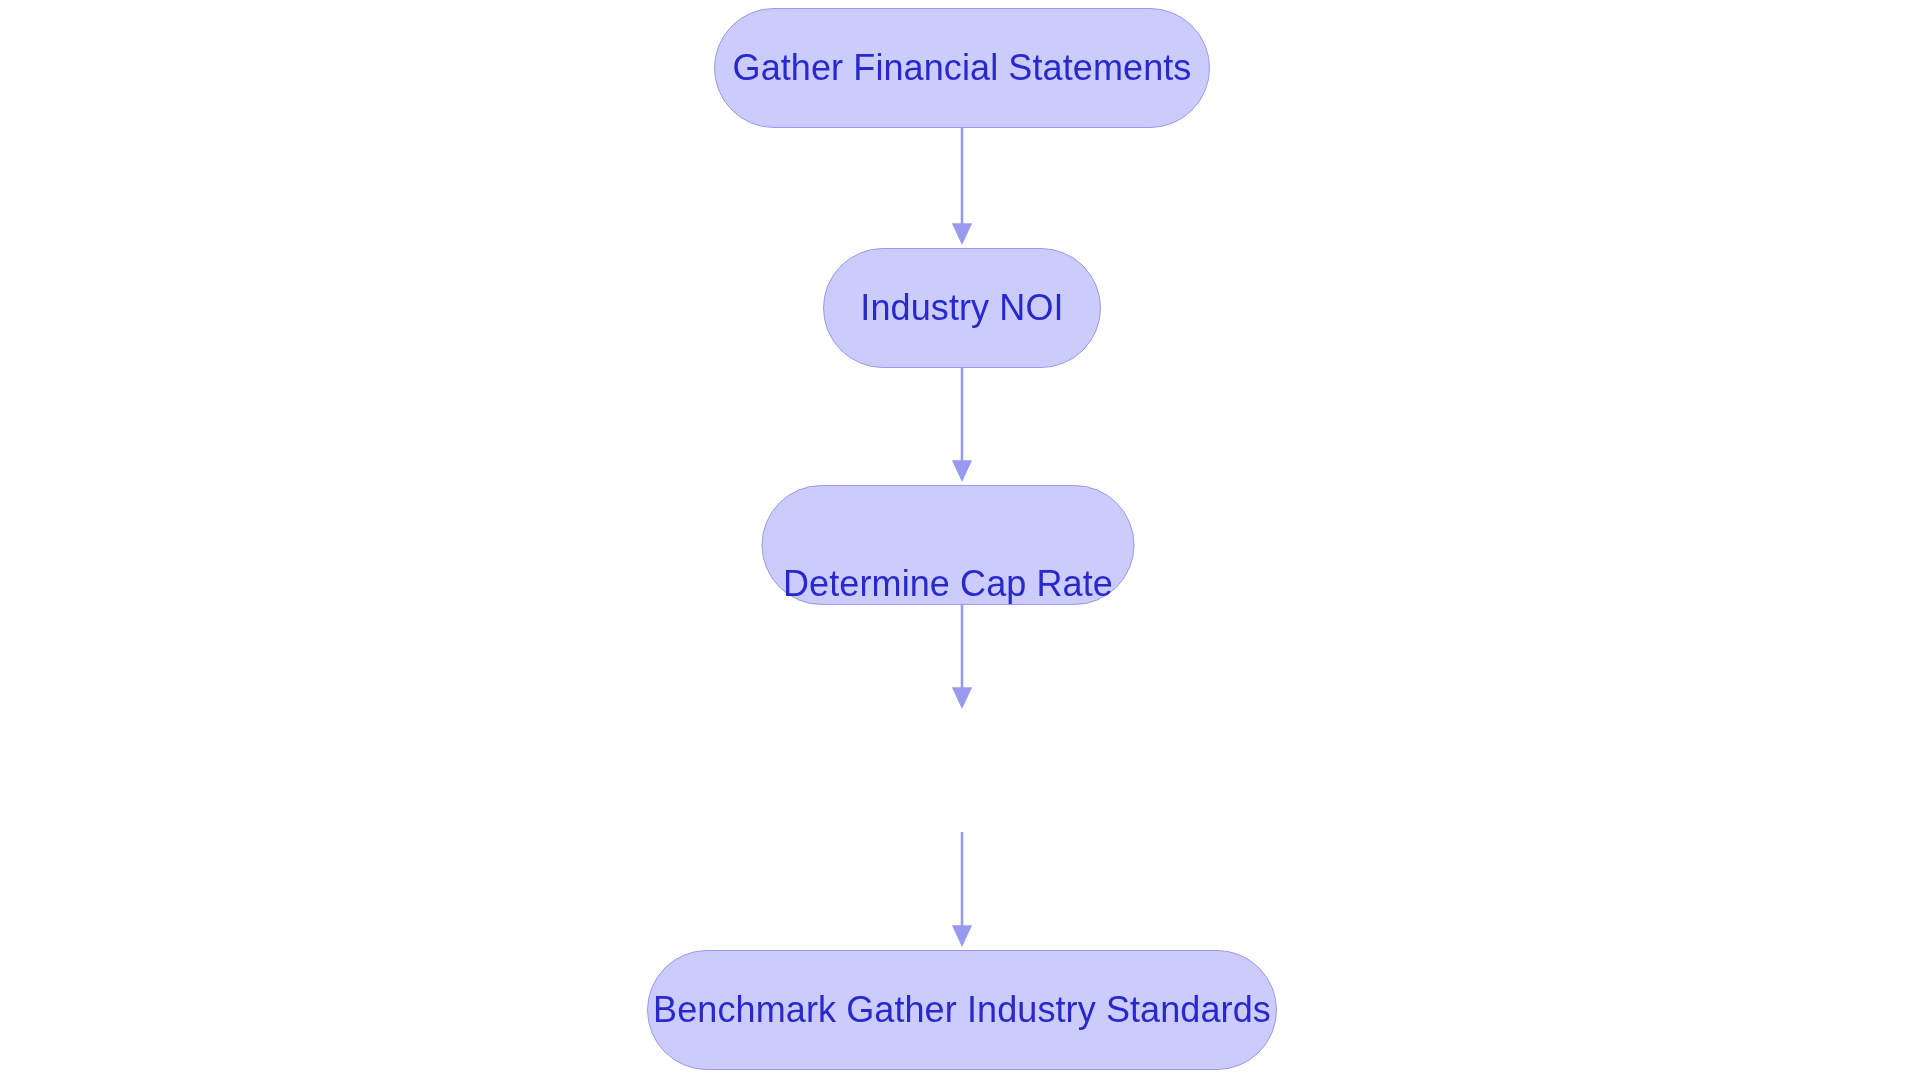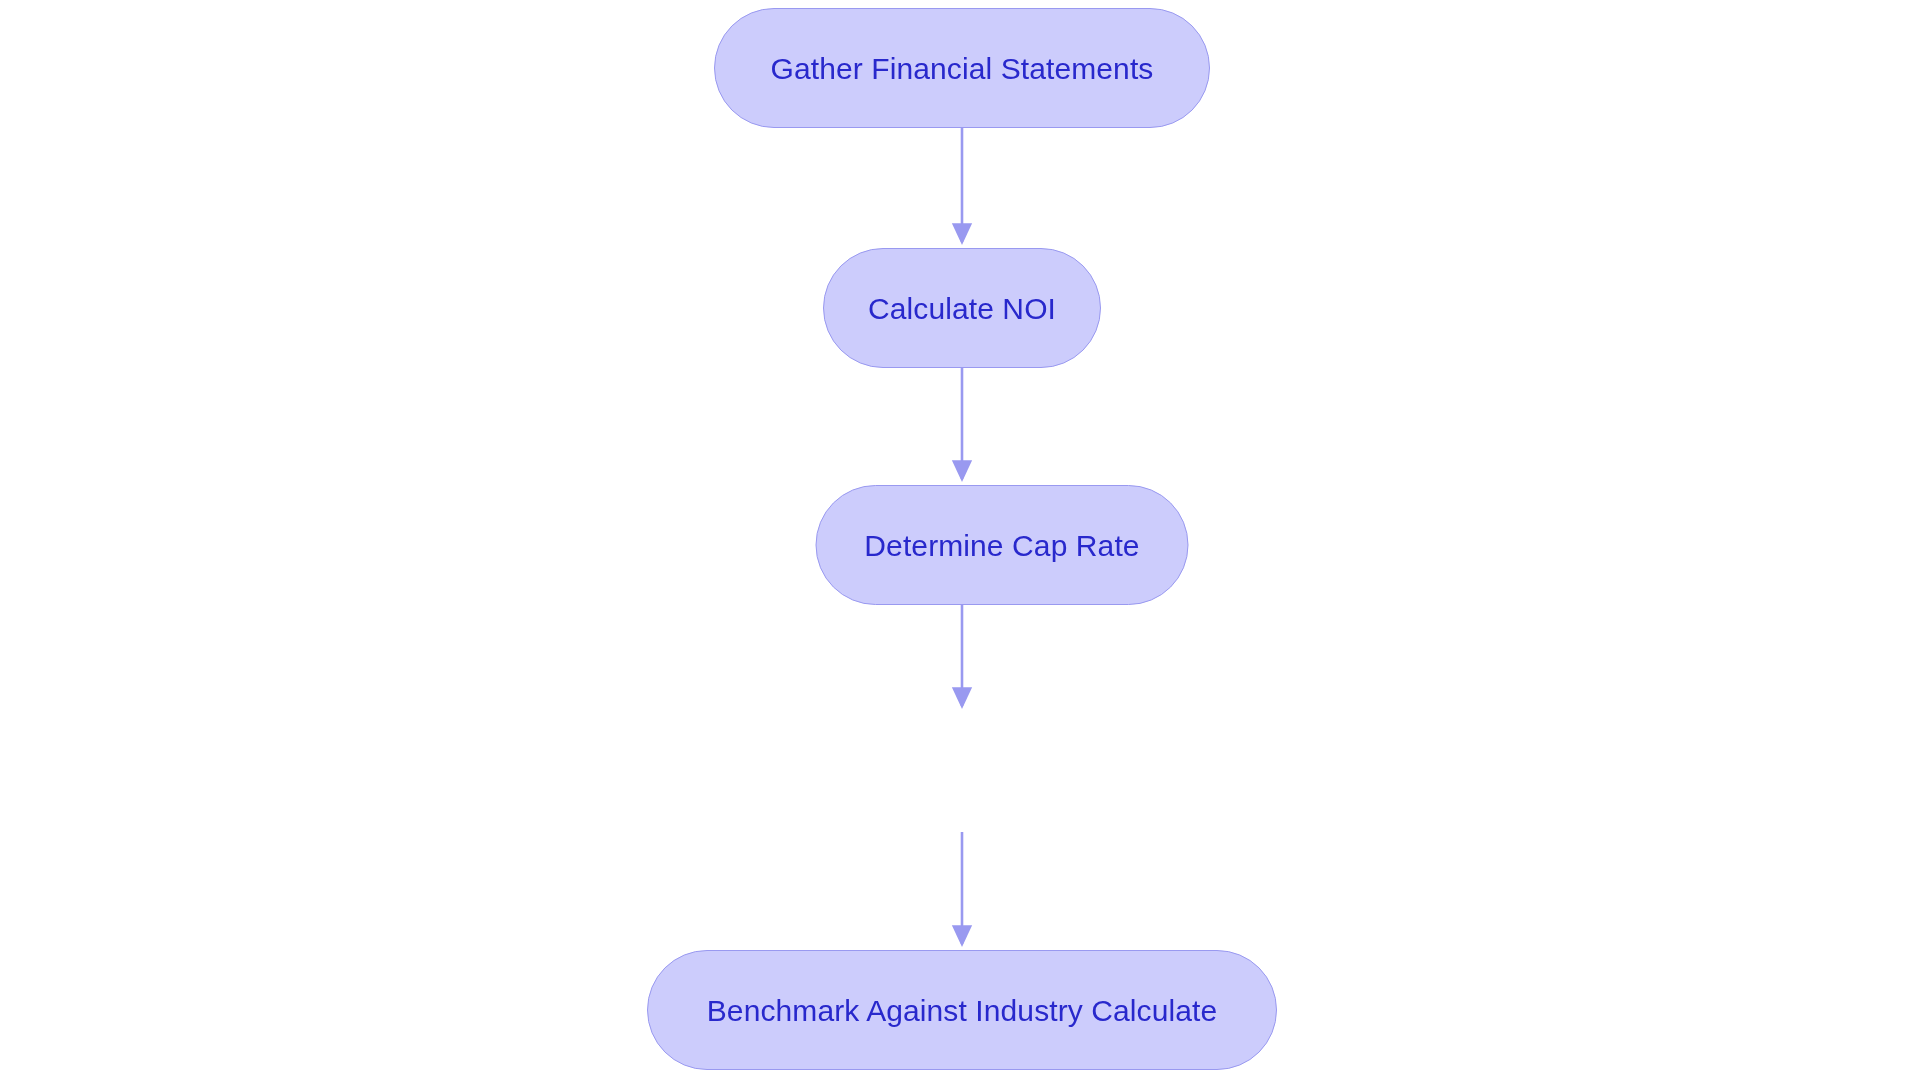--- a/index.html
+++ b/index.html
@@ -49,32 +49,32 @@
     justify-content: center;
     background: #ccccfc;
     border: 1.6px solid #9999f0;
     border-radius: 62px;
     height: 120px;
     transform: translateX(-50%);
   }
 
   .flow-node-label {
     color: #2828cc;
-    font-size: 30px;
+    font-size: 36px;
     font-weight: 400;
     line-height: 1.1;
     letter-spacing: 0.1px;
     white-space: nowrap;
     font-family: "Liberation Sans", "DejaVu Sans", sans-serif;
   }
 
   
   .node-0 { left: 962px; top: 8px;   width: 496px; }
   .node-1 { left: 962px; top: 248px; width: 278px; }
-  .node-2 { left: 1002px; top: 485px; width: 373px; }
+  .node-2 { left: 948px; top: 485px; width: 373px; align-items: flex-end; }
   .node-3 { left: 962px; top: 712px; width: 345px; }
   .node-4 { left: 962px; top: 950px; width: 630px; }
 </style>
 </head>
 <body>
 
 <div id="flowchart-canvas">
 
   <svg id="edge-layer" width="1920" height="1083" viewBox="0 0 1920 1083" xmlns="http://www.w3.org/2000/svg">
     <defs>
@@ -92,26 +92,26 @@
     <line x1="962" y1="832" x2="962" y2="944" stroke="#9999f0" stroke-width="2.6" marker-end="url(#arrowhead)"></line>
   </svg>
 
   <div id="node-layer">
 
     <div class="flow-node node-0">
       <span class="flow-node-label">Gather Financial Statements</span>
     </div>
 
     <div class="flow-node node-1">
-      <span class="flow-node-label">Calculate NOI</span>
+      <span class="flow-node-label">Industry NOI</span>
     </div>
 
     <div class="flow-node node-2">
       <span class="flow-node-label">Determine Cap Rate</span>
     </div>
 
 
     <div class="flow-node node-4">
-      <span class="flow-node-label">Benchmark Against Industry Calculate</span>
+      <span class="flow-node-label">Benchmark Gather Industry Standards</span>
     </div>
 
   </div>
 </div>
 
 </body></html>

